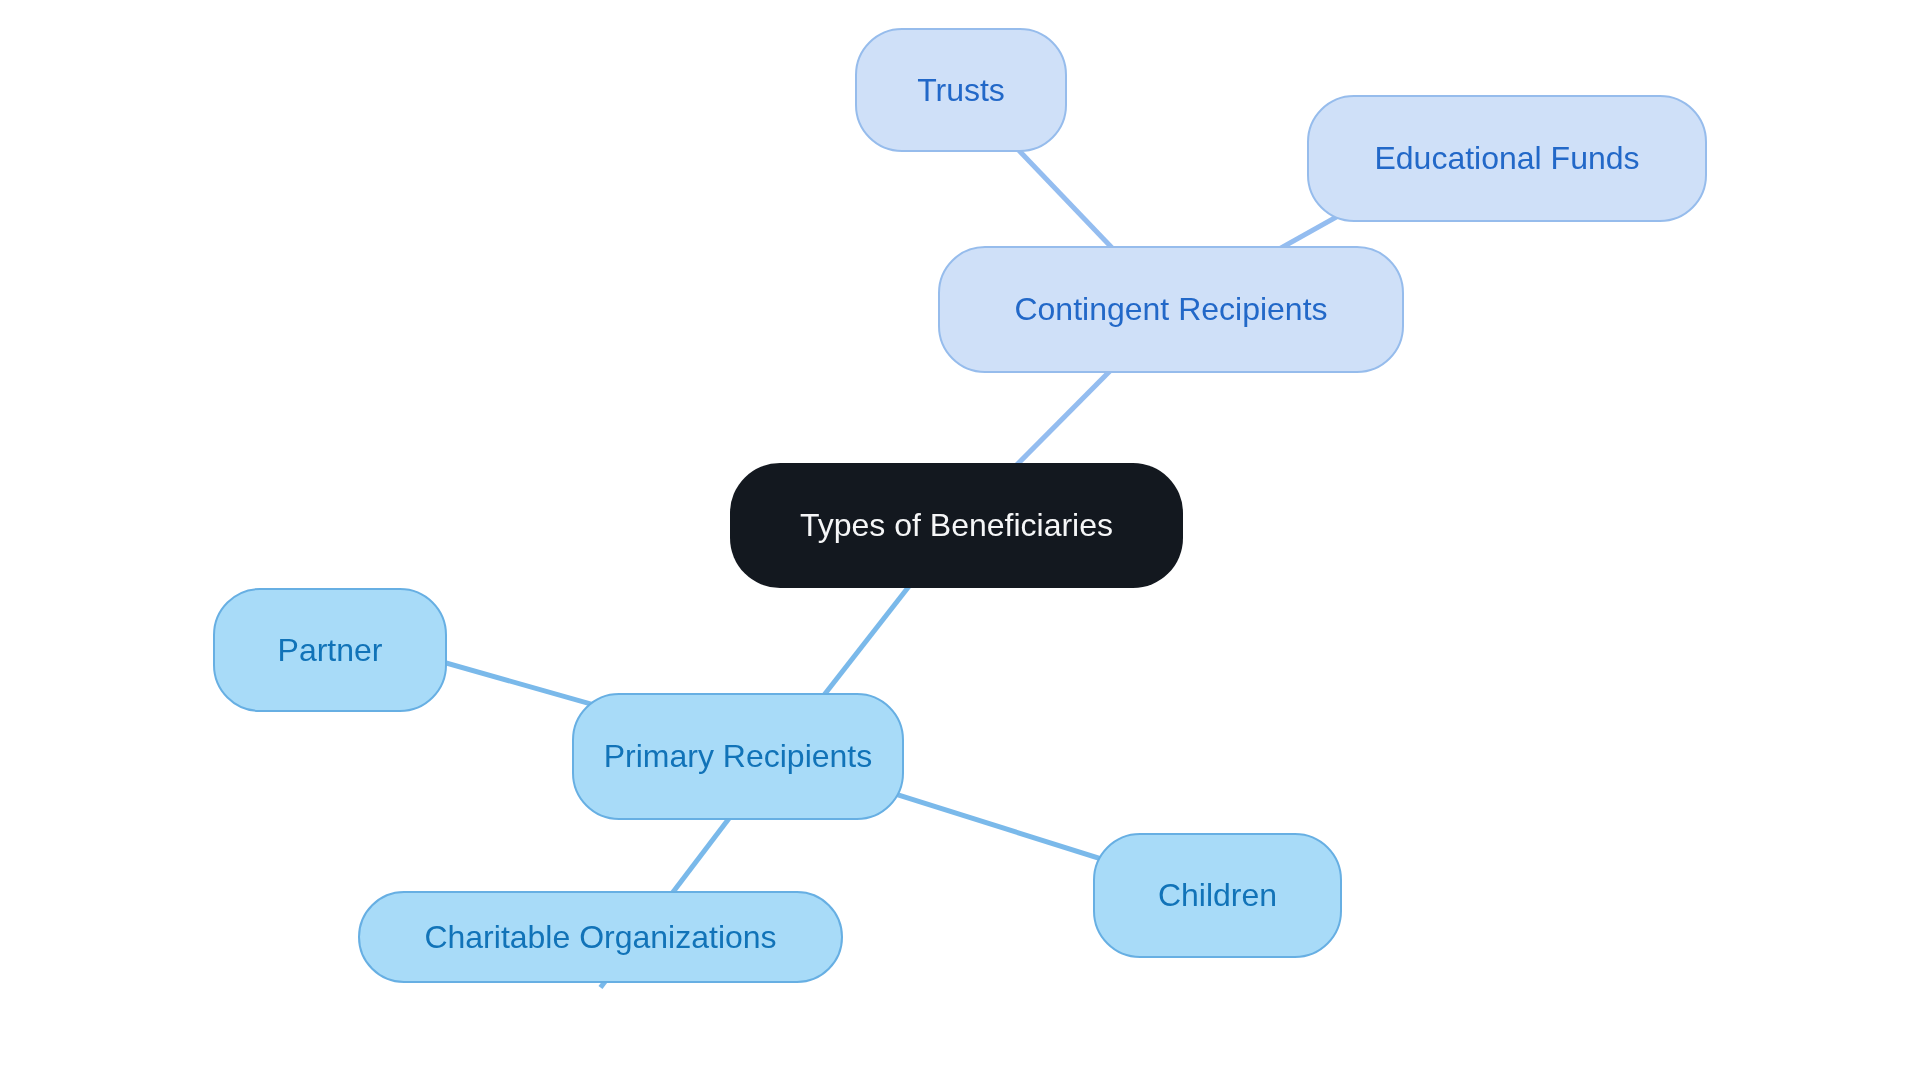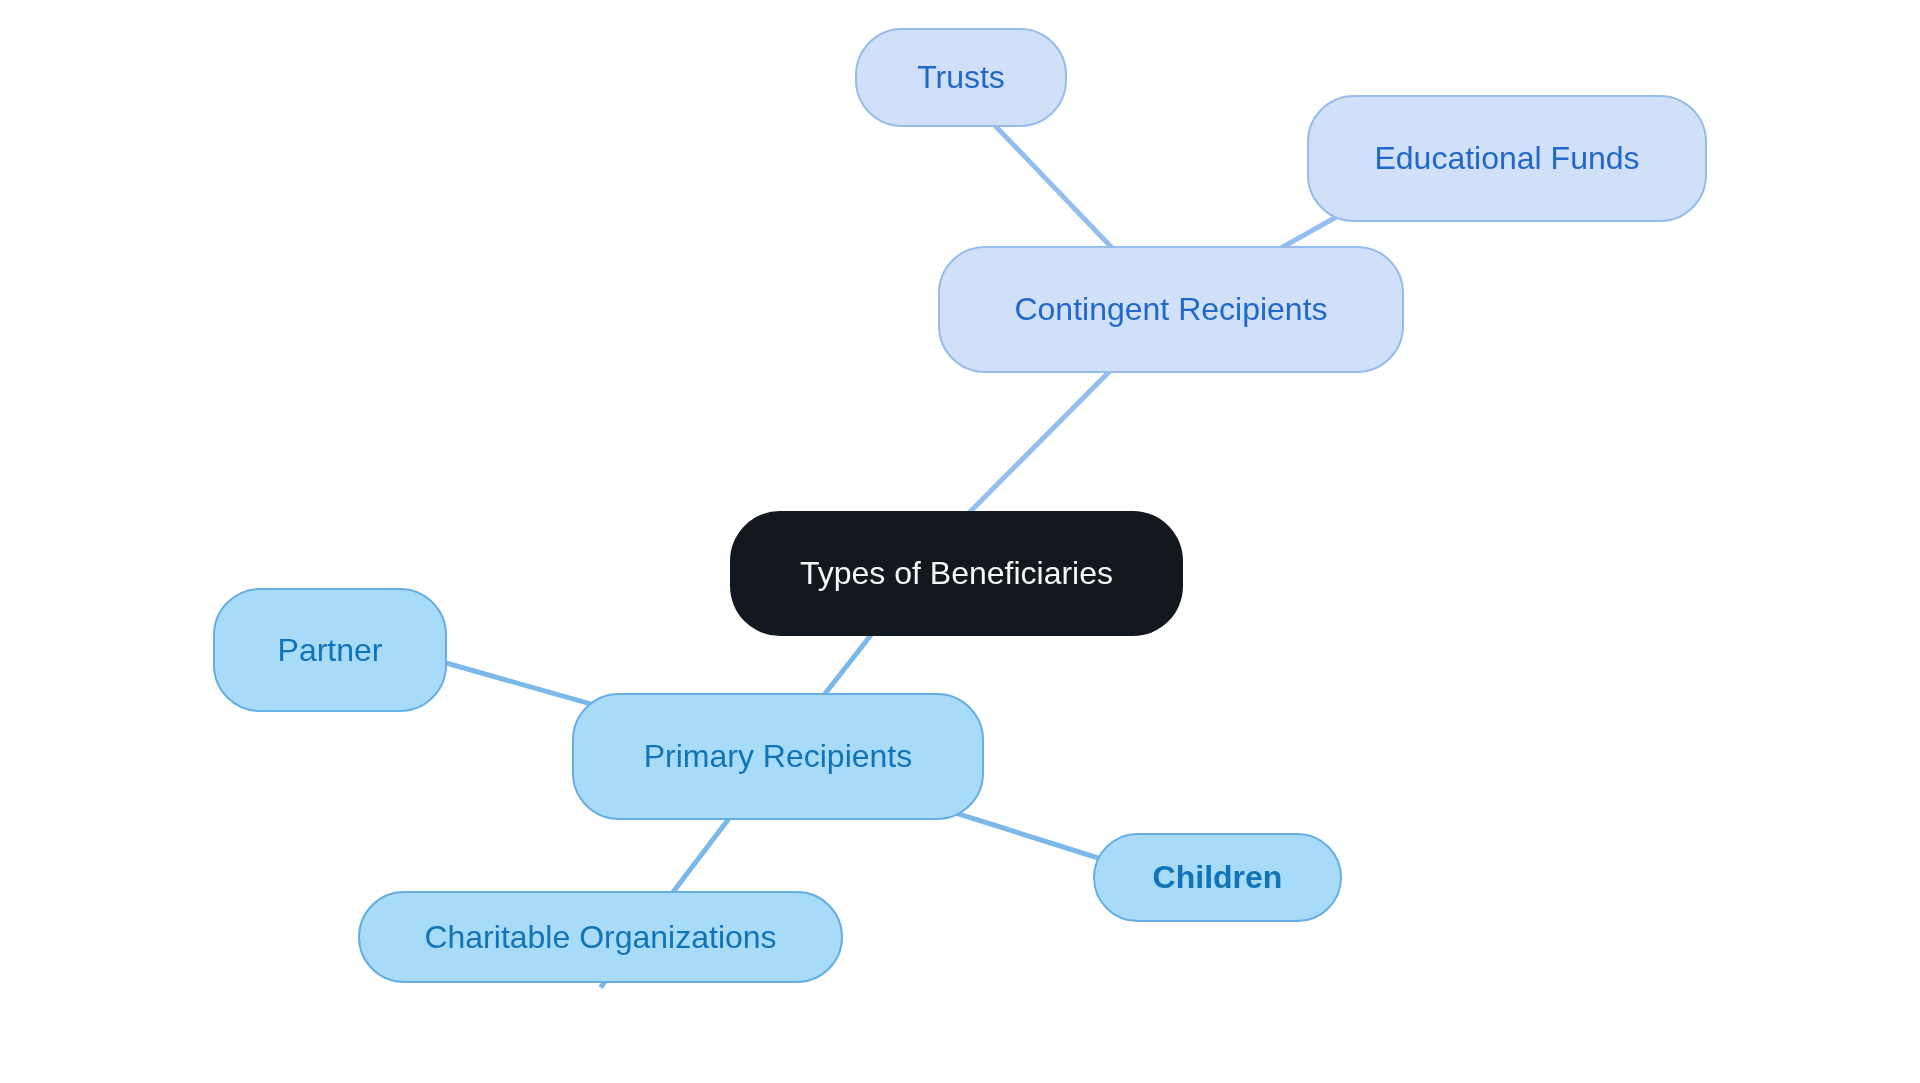--- a/index.html
+++ b/index.html
@@ -37,38 +37,37 @@
     border-radius: 47px;
     font-size: 32px;
     white-space: nowrap;
     cursor: pointer;
   }
   .node.root {
     background: var(--root-fill, #13181f);
     color: var(--root-text, #f5f6f7);
     left: 730px; top: 463px; width: 453px; height: 125px;
     border-radius: 50px;
-    margin-top: 48px;
   }
   .node.b1 {
     background: var(--branch1-fill, #cfe0f8);
     border: 2px solid var(--branch1-border, #96bcec);
     color: var(--branch1-text, #2268c8);
   }
   .node.b2 {
     background: var(--branch2-fill, #a8dbf8);
     border: 2px solid var(--branch2-border, #67afe3);
     color: var(--branch2-text, #1173b8);
   }
   #n-contingent  { left: 938px;  top: 246px; width: 466px; height: 127px; }
-  #n-trusts      { left: 855px;  top: 28px;  width: 212px; height: 99px; }
+  #n-trusts      { left: 855px;  top: 28px;  width: 212px; height: 124px; }
   #n-educational { left: 1307px; top: 58px;  width: 400px; height: 127px; margin-top: 37px; }
-  #n-primary     { left: 572px;  top: 693px; width: 412px; height: 127px; align-items: center; }
+  #n-primary     { left: 572px;  top: 693px; width: 332px; height: 127px; align-items: center; }
   #n-partner     { left: 213px;  top: 588px; width: 234px; height: 124px; }
-  #n-children    { left: 1093px; top: 833px; width: 249px; height: 89px; font-weight: bold; }
+  #n-children    { left: 1093px; top: 833px; width: 249px; height: 125px; }
   #n-charitable  { left: 358px;  top: 891px; width: 485px; height: 92px; }
 </style>
 </head>
 <body>
 
 <div class="canvas">
 
   <svg class="edges" xmlns="http://www.w3.org/2000/svg">
     <line class="edge-b1" x1="956.5" y1="525.5" x2="1171" y2="309.5"></line>
     <line class="edge-b1" x1="1171" y1="309.5" x2="961" y2="90"></line>

